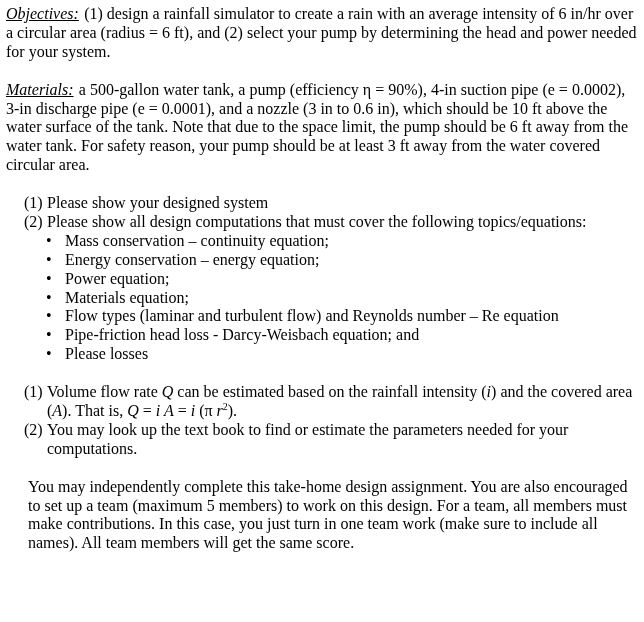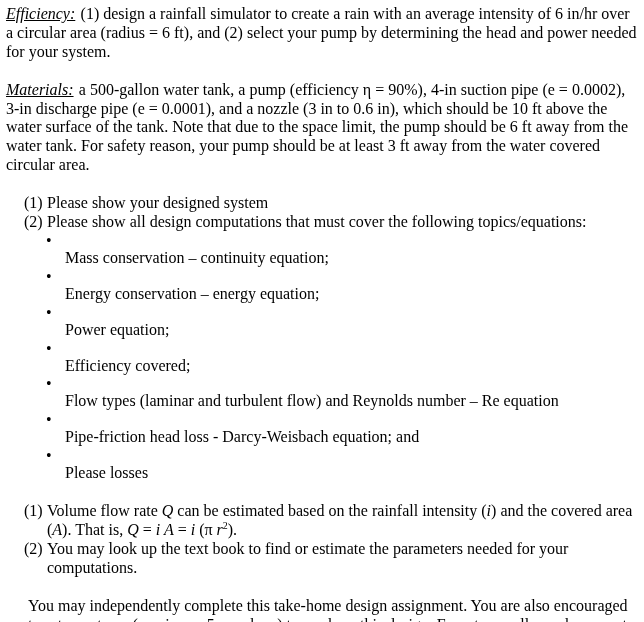--- a/index.html
+++ b/index.html
@@ -18,31 +18,31 @@
   .sec-head {
     font-style: italic;
     text-decoration: underline;
   }
   .inline-head { margin-right: 0.33em; }
   .num-item { display: flex; }
   .num-item .num { flex: 0 0 23px; margin-left: 18px; }
   .num-item .item-text { flex: 1; }
   .bullet-item { display: flex; }
   .bullet-item .dot { flex: 0 0 19px; margin-left: 40px; }
-  .bullet-item .item-text { flex: 1; margin-top: 17px; }
+  .bullet-item .item-text { flex: 1; }
   .indent-body { margin-left: 22px; font-family: Liberation Serif, serif; }
   .it { font-style: italic; }
   .sup { vertical-align: super; font-size: 0.62em; line-height: 0; }
 </style>
 </head>
 <body>
 
 <div class="page">
 
-  <p class="section"><span class="sec-head inline-head">Efficiency:</span><span>(1) design a rainfall simulator to create a rain with an average intensity of 6 in/hr over a circular area (radius = 6 ft), and (2) select your pump by determining the head and power needed for your system.</span></p>
+  <p class="section"><span class="sec-head inline-head">Objectives:</span><span>(1) design a rainfall simulator to create a rain with an average intensity of 6 in/hr over a circular area (radius = 6 ft), and (2) select your pump by determining the head and power needed for your system.</span></p>
 
   <p class="section"><span class="sec-head inline-head">Materials:</span><span>a 500-gallon water tank, a pump (efficiency η = 90%), 4-in suction pipe (e = 0.0002), 3-in discharge pipe (e = 0.0001), and a nozzle (3 in to 0.6 in), which should be 10 ft above the water surface of the tank. Note that due to the space limit, the pump should be 6 ft away from the water tank. For safety reason, your pump should be at least 3 ft away from the water covered circular area.</span></p>
 
   <div class="section">
     <div class="num-item">
       <span class="num">(1)</span>
       <span class="item-text">Please show your designed system</span>
     </div>
     <div class="num-item">
       <span class="num">(2)</span>
@@ -55,21 +55,21 @@
     <div class="bullet-item">
       <span class="dot">•</span>
       <span class="item-text">Energy conservation – energy equation;</span>
     </div>
     <div class="bullet-item">
       <span class="dot">•</span>
       <span class="item-text">Power equation;</span>
     </div>
     <div class="bullet-item">
       <span class="dot">•</span>
-      <span class="item-text">Efficiency covered;</span>
+      <span class="item-text">Materials equation;</span>
     </div>
     <div class="bullet-item">
       <span class="dot">•</span>
       <span class="item-text">Flow types (laminar and turbulent flow) and Reynolds number – Re equation</span>
     </div>
     <div class="bullet-item">
       <span class="dot">•</span>
       <span class="item-text">Pipe-friction head loss - Darcy-Weisbach equation; and</span>
     </div>
     <div class="bullet-item">

